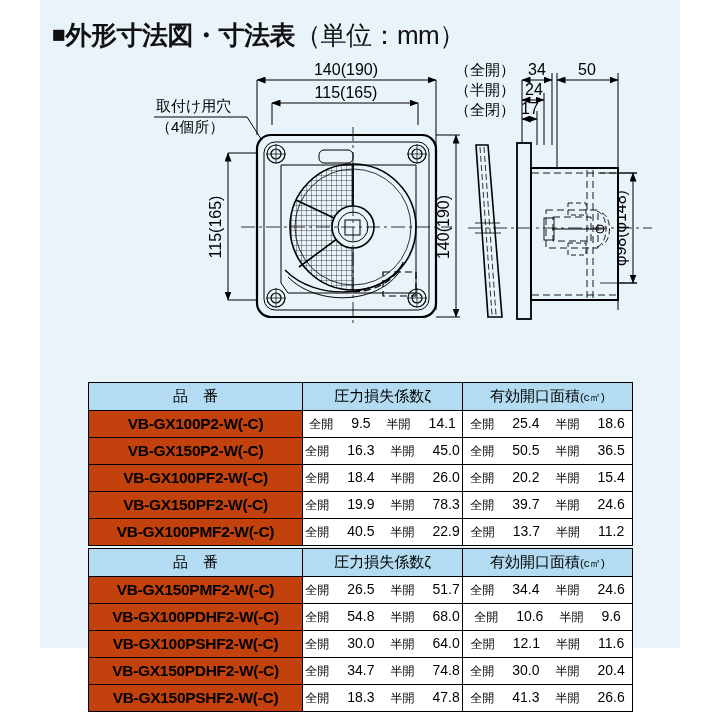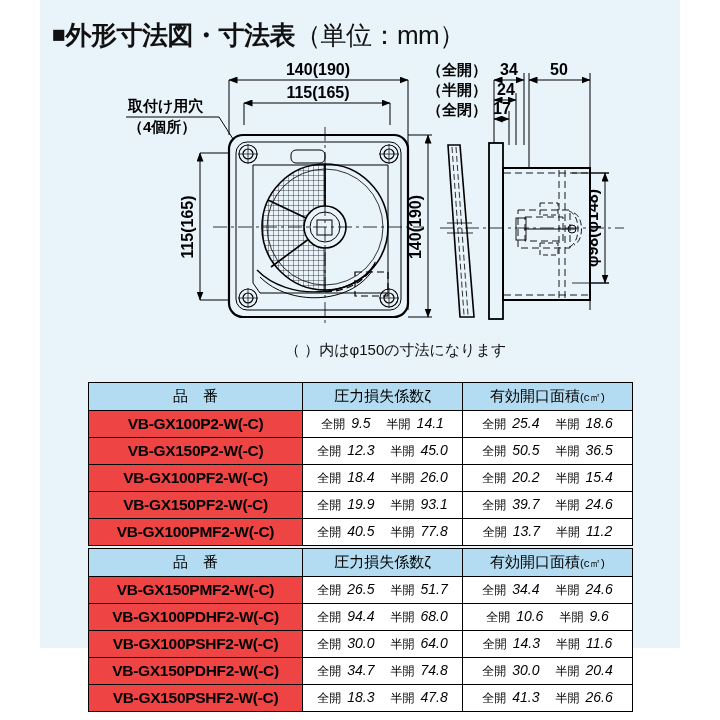--- a/index.html
+++ b/index.html
@@ -44,25 +44,24 @@
     vertical-align: 2px;
   }
   #title .mm {
     font-weight: normal;
     font-family: "Liberation Sans", sans-serif;
   }
 
   
   #drawing {
     position: absolute;
-    left: 28px;
+    left: 56px;
     top: 55px;
     width: 640px;
     height: 300px;
-    font-weight: bold;
   }
   #drawing svg { display: block; }
 
   
   #note {
     position: absolute;
     left: 285px;
     top: 341px;
     font-size: 15px;
     color: #111;
@@ -91,40 +90,39 @@
   .spec-table thead th {
     background: #b3dcf2;
     font-size: 15px;
     font-weight: normal;
     height: 27px;
   }
   .col-model { width: 214px; }
   .col-zeta  { width: 160px; }
   .col-area  { width: 170px; }
   .spec-table tbody td.model {
-    background: #ef4444;
+    background: #c2410c;
     font-weight: bold;
     font-size: 15.5px;
     letter-spacing: -0.3px;
   }
   .spec-table tbody td.vals {
     background: #ffffff;
     font-size: 13.5px;
   }
   .vals .pair {
     display: inline-block;
     white-space: nowrap;
   }
   .vals .lbl {
     font-size: 12px;
   }
   .vals .num {
     font-size: 14px;
-    margin-left: 6px;
-    font-style: italic;
+    margin-left: 18px;
   }
   .vals .gap { display: inline-block; width: 16px; }
   .hdr-unit { font-size: 11.5px; }
 
   
 </style>
 </head>
 <body>
 
 <div id="page">
@@ -331,21 +329,20 @@
         </g>
 
         <g stroke-width="0.8">
           <line x1="544" y1="118" x2="581" y2="118"></line>
           <line x1="544" y1="228" x2="581" y2="228"></line>
         </g>
       </g>
     </svg>
   </div>
 
-  <div id="note">（ ）内はφ150の寸法になります</div>
 
   <table class="spec-table" id="table1">
     <colgroup>
       <col class="col-model">
         <col class="col-zeta">
         <col class="col-area">
     </colgroup>
     <thead>
       <tr>
         <th>品　番</th>
@@ -359,48 +356,48 @@
         <td class="vals">
           <span class="pair"><span class="lbl">全開</span><span class="num">9.5</span></span><span class="gap"></span><span class="pair"><span class="lbl">半開</span><span class="num">14.1</span></span>
         </td>
         <td class="vals">
           <span class="pair"><span class="lbl">全開</span><span class="num">25.4</span></span><span class="gap"></span><span class="pair"><span class="lbl">半開</span><span class="num">18.6</span></span>
         </td>
       </tr>
       <tr>
         <td class="model">VB-GX150P2-W(-C)</td>
         <td class="vals">
-          <span class="pair"><span class="lbl">全開</span><span class="num">12.3</span></span><span class="gap"></span><span class="pair"><span class="lbl">半開</span><span class="num">45.0</span></span>
+          <span class="pair"><span class="lbl">全開</span><span class="num">16.3</span></span><span class="gap"></span><span class="pair"><span class="lbl">半開</span><span class="num">45.0</span></span>
         </td>
         <td class="vals">
           <span class="pair"><span class="lbl">全開</span><span class="num">50.5</span></span><span class="gap"></span><span class="pair"><span class="lbl">半開</span><span class="num">36.5</span></span>
         </td>
       </tr>
       <tr>
         <td class="model">VB-GX100PF2-W(-C)</td>
         <td class="vals">
           <span class="pair"><span class="lbl">全開</span><span class="num">18.4</span></span><span class="gap"></span><span class="pair"><span class="lbl">半開</span><span class="num">26.0</span></span>
         </td>
         <td class="vals">
           <span class="pair"><span class="lbl">全開</span><span class="num">20.2</span></span><span class="gap"></span><span class="pair"><span class="lbl">半開</span><span class="num">15.4</span></span>
         </td>
       </tr>
       <tr>
         <td class="model">VB-GX150PF2-W(-C)</td>
         <td class="vals">
-          <span class="pair"><span class="lbl">全開</span><span class="num">19.9</span></span><span class="gap"></span><span class="pair"><span class="lbl">半開</span><span class="num">93.1</span></span>
+          <span class="pair"><span class="lbl">全開</span><span class="num">19.9</span></span><span class="gap"></span><span class="pair"><span class="lbl">半開</span><span class="num">78.3</span></span>
         </td>
         <td class="vals">
           <span class="pair"><span class="lbl">全開</span><span class="num">39.7</span></span><span class="gap"></span><span class="pair"><span class="lbl">半開</span><span class="num">24.6</span></span>
         </td>
       </tr>
       <tr>
         <td class="model">VB-GX100PMF2-W(-C)</td>
         <td class="vals">
-          <span class="pair"><span class="lbl">全開</span><span class="num">40.5</span></span><span class="gap"></span><span class="pair"><span class="lbl">半開</span><span class="num">77.8</span></span>
+          <span class="pair"><span class="lbl">全開</span><span class="num">40.5</span></span><span class="gap"></span><span class="pair"><span class="lbl">半開</span><span class="num">22.9</span></span>
         </td>
         <td class="vals">
           <span class="pair"><span class="lbl">全開</span><span class="num">13.7</span></span><span class="gap"></span><span class="pair"><span class="lbl">半開</span><span class="num">11.2</span></span>
         </td>
       </tr>
     </tbody>
   </table>
 
   <table class="spec-table" id="table2">
     <colgroup>
@@ -421,33 +418,33 @@
         <td class="vals">
           <span class="pair"><span class="lbl">全開</span><span class="num">26.5</span></span><span class="gap"></span><span class="pair"><span class="lbl">半開</span><span class="num">51.7</span></span>
         </td>
         <td class="vals">
           <span class="pair"><span class="lbl">全開</span><span class="num">34.4</span></span><span class="gap"></span><span class="pair"><span class="lbl">半開</span><span class="num">24.6</span></span>
         </td>
       </tr>
       <tr>
         <td class="model">VB-GX100PDHF2-W(-C)</td>
         <td class="vals">
-          <span class="pair"><span class="lbl">全開</span><span class="num">94.4</span></span><span class="gap"></span><span class="pair"><span class="lbl">半開</span><span class="num">68.0</span></span>
+          <span class="pair"><span class="lbl">全開</span><span class="num">54.8</span></span><span class="gap"></span><span class="pair"><span class="lbl">半開</span><span class="num">68.0</span></span>
         </td>
         <td class="vals">
           <span class="pair"><span class="lbl">全開</span><span class="num">10.6</span></span><span class="gap"></span><span class="pair"><span class="lbl">半開</span><span class="num">9.6</span></span>
         </td>
       </tr>
       <tr>
         <td class="model">VB-GX100PSHF2-W(-C)</td>
         <td class="vals">
           <span class="pair"><span class="lbl">全開</span><span class="num">30.0</span></span><span class="gap"></span><span class="pair"><span class="lbl">半開</span><span class="num">64.0</span></span>
         </td>
         <td class="vals">
-          <span class="pair"><span class="lbl">全開</span><span class="num">14.3</span></span><span class="gap"></span><span class="pair"><span class="lbl">半開</span><span class="num">11.6</span></span>
+          <span class="pair"><span class="lbl">全開</span><span class="num">12.1</span></span><span class="gap"></span><span class="pair"><span class="lbl">半開</span><span class="num">11.6</span></span>
         </td>
       </tr>
       <tr>
         <td class="model">VB-GX150PDHF2-W(-C)</td>
         <td class="vals">
           <span class="pair"><span class="lbl">全開</span><span class="num">34.7</span></span><span class="gap"></span><span class="pair"><span class="lbl">半開</span><span class="num">74.8</span></span>
         </td>
         <td class="vals">
           <span class="pair"><span class="lbl">全開</span><span class="num">30.0</span></span><span class="gap"></span><span class="pair"><span class="lbl">半開</span><span class="num">20.4</span></span>
         </td>

